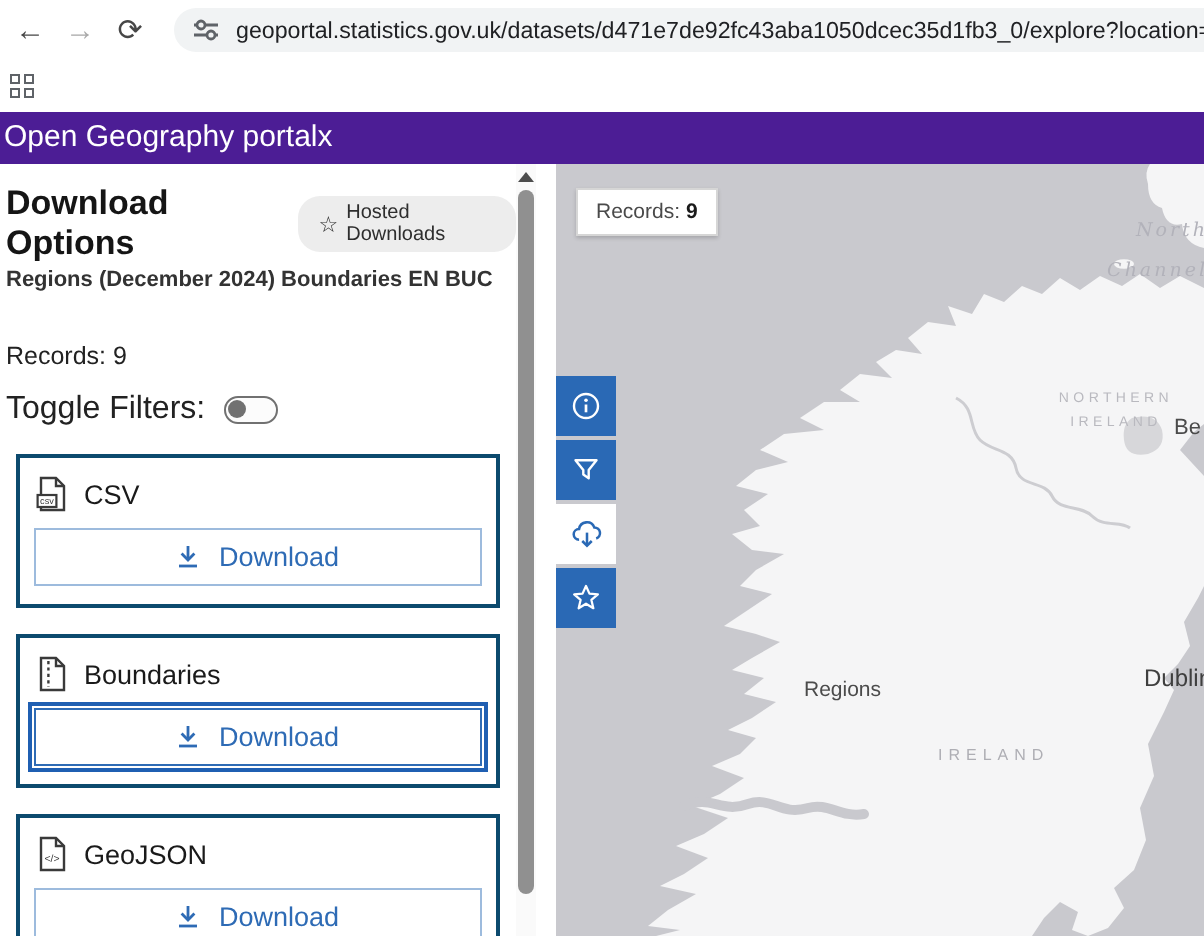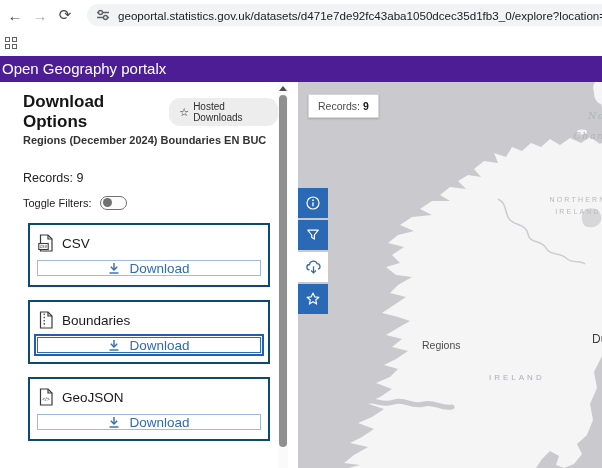--- a/index.html
+++ b/index.html
@@ -16,42 +16,42 @@
   .url-text { font-size:11.6px; color:#202124; white-space:nowrap; }
   .bm-row { height:26px; display:flex; align-items:center; padding-left:5px; background:#fff; }
   .grid-ico { display:grid; grid-template-columns:5px 5px; grid-template-rows:5px 5px; gap:2px; }
   .grid-ico div { border:1.4px solid #5f6368; }
 
   
   .site-header { height:26px; background:#4c1d95; color:#fff; font-size:15px;
                  line-height:26px; padding-left:2px; }
 
   
-  .content { display:flex; height:386px;padding-left:20px; }
+  .content { display:flex; height:386px; }
 
   
   .panel { width:258px; position:relative; background:#fff; }
   .panel-head { display:flex; align-items:center; margin:10px 0 0 3px; }
   .panel-title { font-size:17px; font-weight:bold; color:#151515; }
   .hosted-badge { display:flex; align-items:center; gap:4px; margin-left:10px; background:#ededed;
                   border-radius:11px; padding:3px 10px; font-size:10px; color:#2e2e2e; cursor:pointer; }
   .hosted-badge .star { font-size:11px; }
   .panel-sub { margin:2px 0 0 3px; font-size:11px; color:#333;font-weight:bold; }
   .records-line { margin:25px 0 0 3px; font-size:12.5px; color:#222; }
-  .toggle-line { margin:11px 0 0 3px; font-size:11px; color:#222; display:flex; align-items:center; gap:9px; }
+  .toggle-line { margin:11px 0 0 3px; font-size:16px; color:#222; display:flex; align-items:center; gap:9px; }
   .toggle { width:27px; height:14px; border:1.5px solid #717171; border-radius:8px;
             position:relative; background:#fcfcfc; cursor:pointer; }
   .toggle .knob { width:9px; height:9px; border-radius:50%; background:#717171;
                   position:absolute; left:1.5px; top:1px; }
 
   .card { margin:13px 8px 0 8px; border:2px solid #0c4a6e; padding:9px 7px 9px 7px; background:#fff; }
   .card:first-of-type { margin-top:17px; }
   .card-title-row { display:flex; align-items:center; gap:8px; padding-left:1px; }
   .card-format { font-size:13.5px; color:#1a1a1a; }
-  .dl-btn { margin-top:8px; width:100%; height:16px; background:#fff; border:1px solid #9dbbdd;
+  .dl-btn { margin-top:8px; width:100%; height:29px; background:#fff; border:1px solid #9dbbdd;
             display:flex; align-items:center; justify-content:center; gap:9px;
             font-family:"Liberation Sans", sans-serif; font-size:13.5px; color:#2e6bb5; cursor:pointer; }
   .dl-btn.focused { border:1px solid #2e6bb5; outline:2px solid #1f5fb2; outline-offset:1px; }
 
   
   .panel-scrollbar { width:10px; background:#fafafa; position:relative; }
   .sb-up { position:absolute; top:4px; left:1px; width:0; height:0;
            border-left:4px solid transparent; border-right:4px solid transparent;
            border-bottom:5px solid #4d4d4d; }
   .sb-thumb { position:absolute; top:13px; left:1px; width:8px; height:352px;

